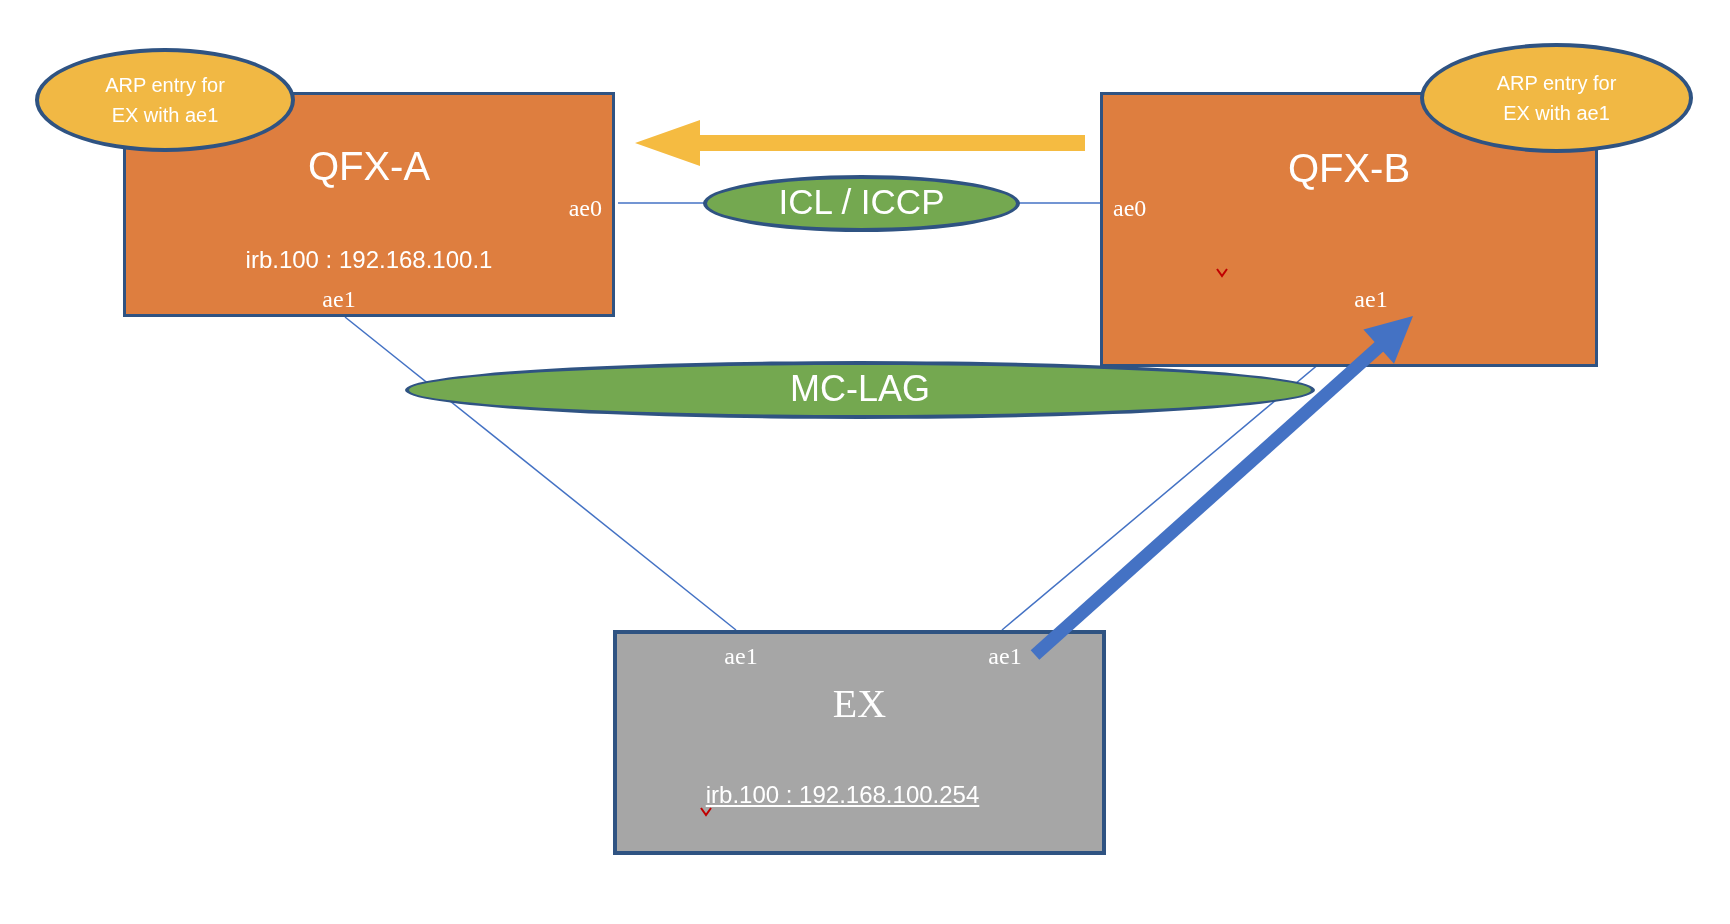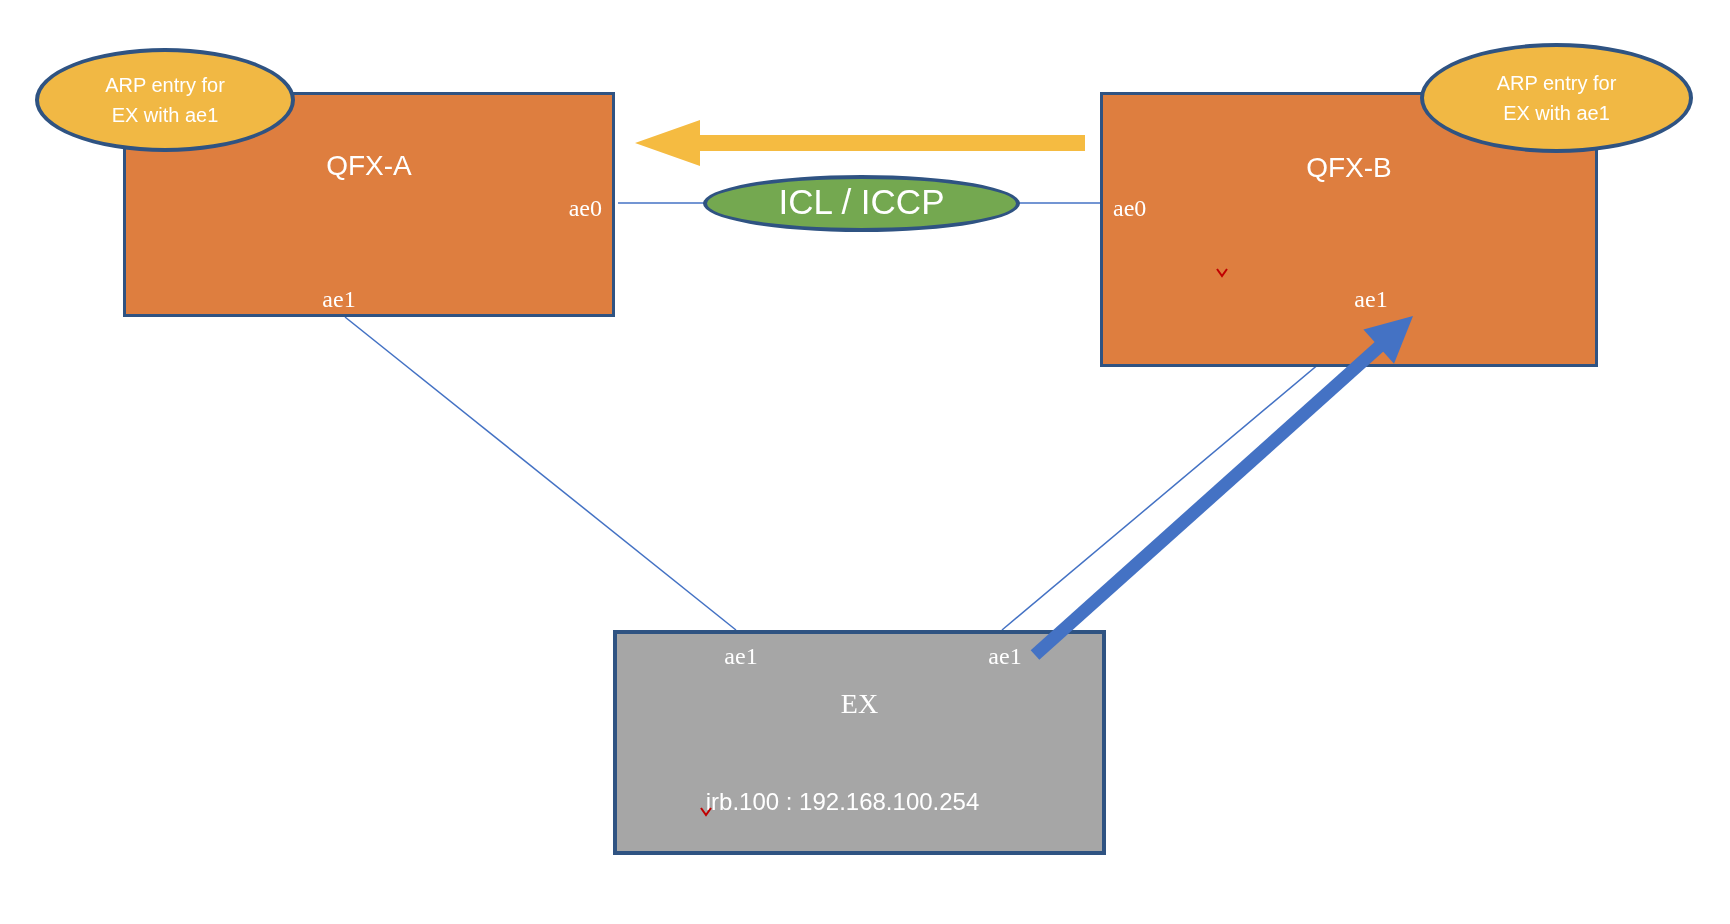--- a/index.html
+++ b/index.html
@@ -28,36 +28,36 @@
   .layer.front{z-index:6;}
 
   .node{position:absolute;box-sizing:border-box;z-index:2;}
   .node.orange{background:var(--node-orange);border:3px solid var(--border-navy);}
   .node.gray{background:var(--node-gray);border:4px solid var(--border-navy);}
   .node-qfx-a{left:123px;top:92px;width:492px;height:225px;}
   .node-qfx-b{left:1100px;top:92px;width:498px;height:275px;}
   .node-ex{left:613px;top:630px;width:493px;height:225px;}
 
   .node-label{position:absolute;white-space:nowrap;}
-  .node-title{font-size:28px;line-height:48px;left:50%;transform:translateX(-50%);}
+  .node-title{font-size:40px;line-height:48px;left:50%;transform:translateX(-50%);}
   .node-irb{font-size:24px;line-height:30px;left:50%;transform:translateX(-50%);}
   .port{font-size:24px;line-height:30px;font-family:Liberation Serif, serif;}
 
   .qfxa-title{top:47px;}
   .qfxa-irb{top:150px;}
   .qfxa-ae1{top:189px;left:calc(50% - 30px);transform:translateX(-50%);}
   .qfxa-ae0{top:98px;right:10px;}
 
   .qfxb-title{top:49px;}
   .qfxb-irb{top:150px;}
   .qfxb-ae1{top:189px;left:calc(50% + 22px);transform:translateX(-50%);}
   .qfxb-ae0{top:98px;left:10px;}
 
   .ex-title{top:46px;font-family:Liberation Serif, serif;}
-  .ex-irb{top:153px;left:calc(50% - 17px);transform:translateX(-50%);}
+  .ex-irb{top:146px;left:calc(50% - 17px);transform:translateX(-50%);text-decoration:underline;}
   .ex-ae1-left{top:7px;left:124px;transform:translateX(-50%);}
   .ex-ae1-right{top:7px;left:388px;transform:translateX(-50%);}
 
   .ellipse{
     position:absolute;box-sizing:border-box;
     border:4px solid var(--border-navy);
     border-radius:50%;
     display:flex;align-items:center;justify-content:center;
     text-align:center;
   }
@@ -84,39 +84,43 @@
 
   <svg class="layer back" viewBox="0 0 1730 924">
     <line class="thin-line" x1="618" y1="203" x2="1100" y2="203"></line>
     <line class="thin-line" x1="345" y1="317" x2="736" y2="630"></line>
     <line class="thin-line" x1="1376" y1="316" x2="1002" y2="630"></line>
     <polygon class="gold-arrow" points="635,143 700,120 700,135 1085,135 1085,151 700,151 700,166"></polygon>
   </svg>
 
   <div class="node orange node-qfx-a">
     <div class="node-label node-title qfxa-title">QFX-A</div>
+    <div class="node-label node-irb qfxa-irb">irb.100 : 192.168.100.1</div>
     <div class="node-label port qfxa-ae0">ae0</div>
     <div class="node-label port qfxa-ae1">ae1</div>
   </div>
 
   <div class="node orange node-qfx-b">
     <div class="node-label node-title qfxb-title">QFX-B</div>
     <div class="node-label port qfxb-ae0">ae0</div>
     <div class="node-label port qfxb-ae1">ae1</div>
   </div>
 
   <div class="node gray node-ex">
     <div class="node-label node-title ex-title">EX</div>
     <div class="node-label node-irb ex-irb">irb.100 : 192.168.100.254</div>
     <div class="node-label port ex-ae1-left">ae1</div>
     <div class="node-label port ex-ae1-right">ae1</div>
   </div>
 
   <div class="ellipse green icl">
     <span class="icl-text">ICL / ICCP</span>
+  </div>
+  <div class="ellipse green mclag">
+    <span class="mclag-text">MC-LAG</span>
   </div>
 
   <div class="ellipse gold arp-left">
     <div class="arp-text">
       <div>ARP entry for</div>
       <div>EX with ae1</div>
     </div>
   </div>
   <div class="ellipse gold arp-right">
     <div class="arp-text">

